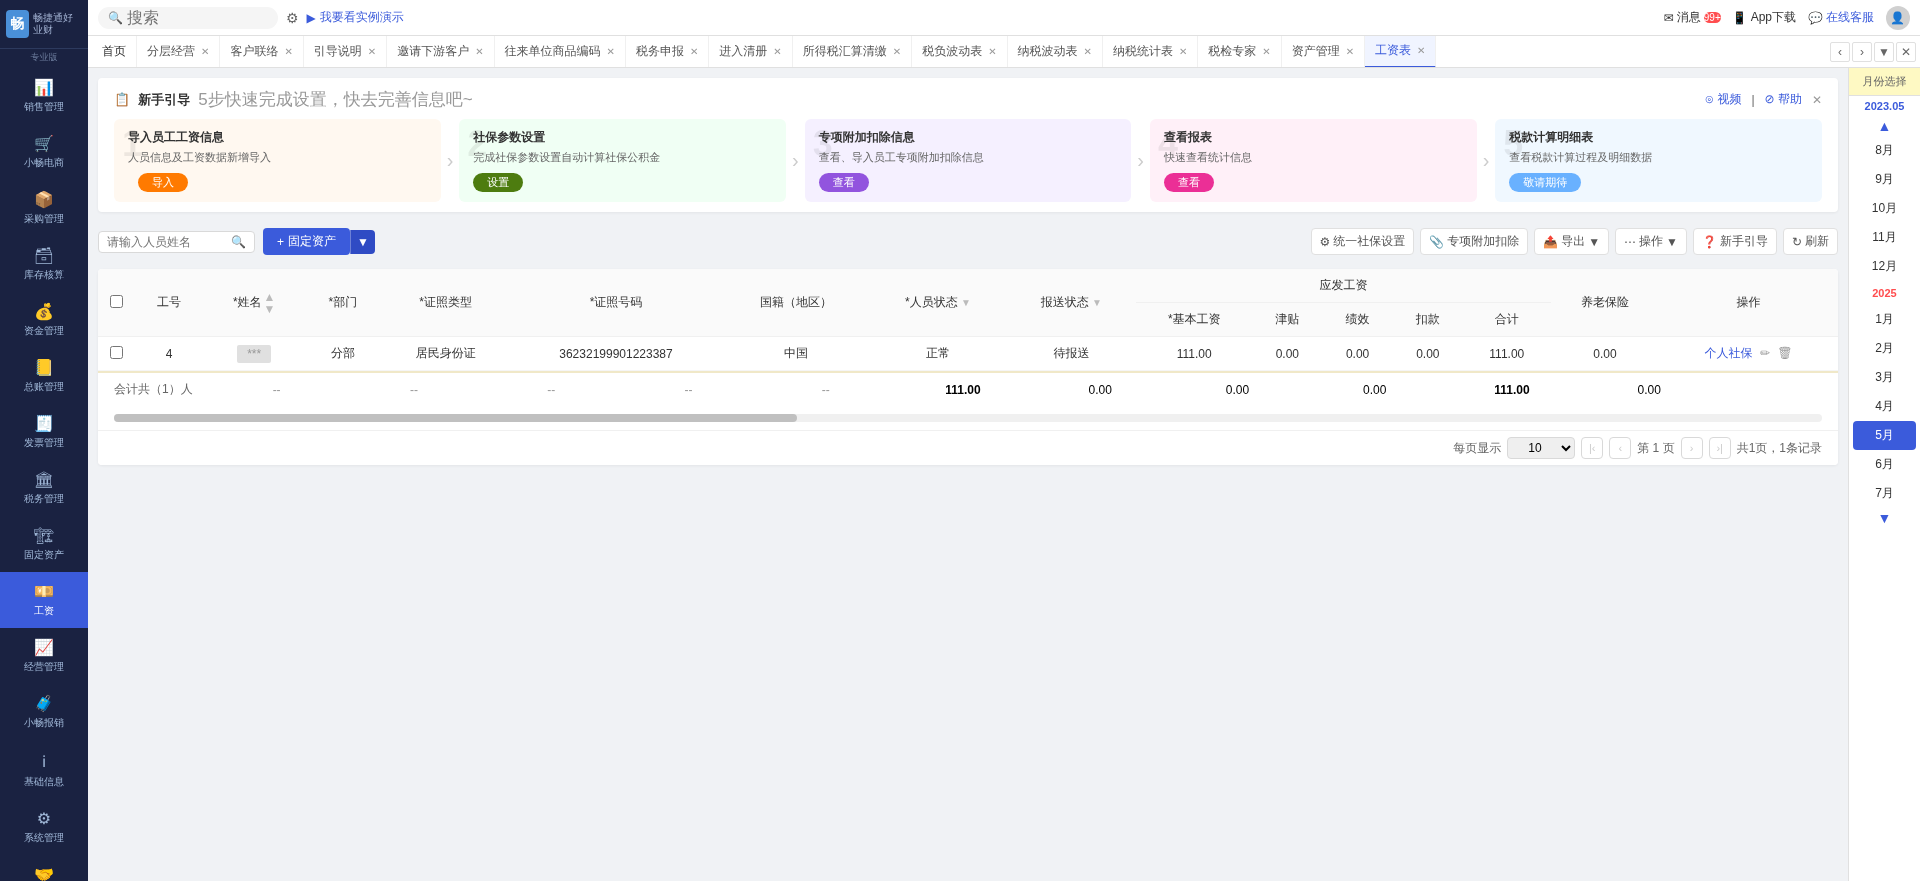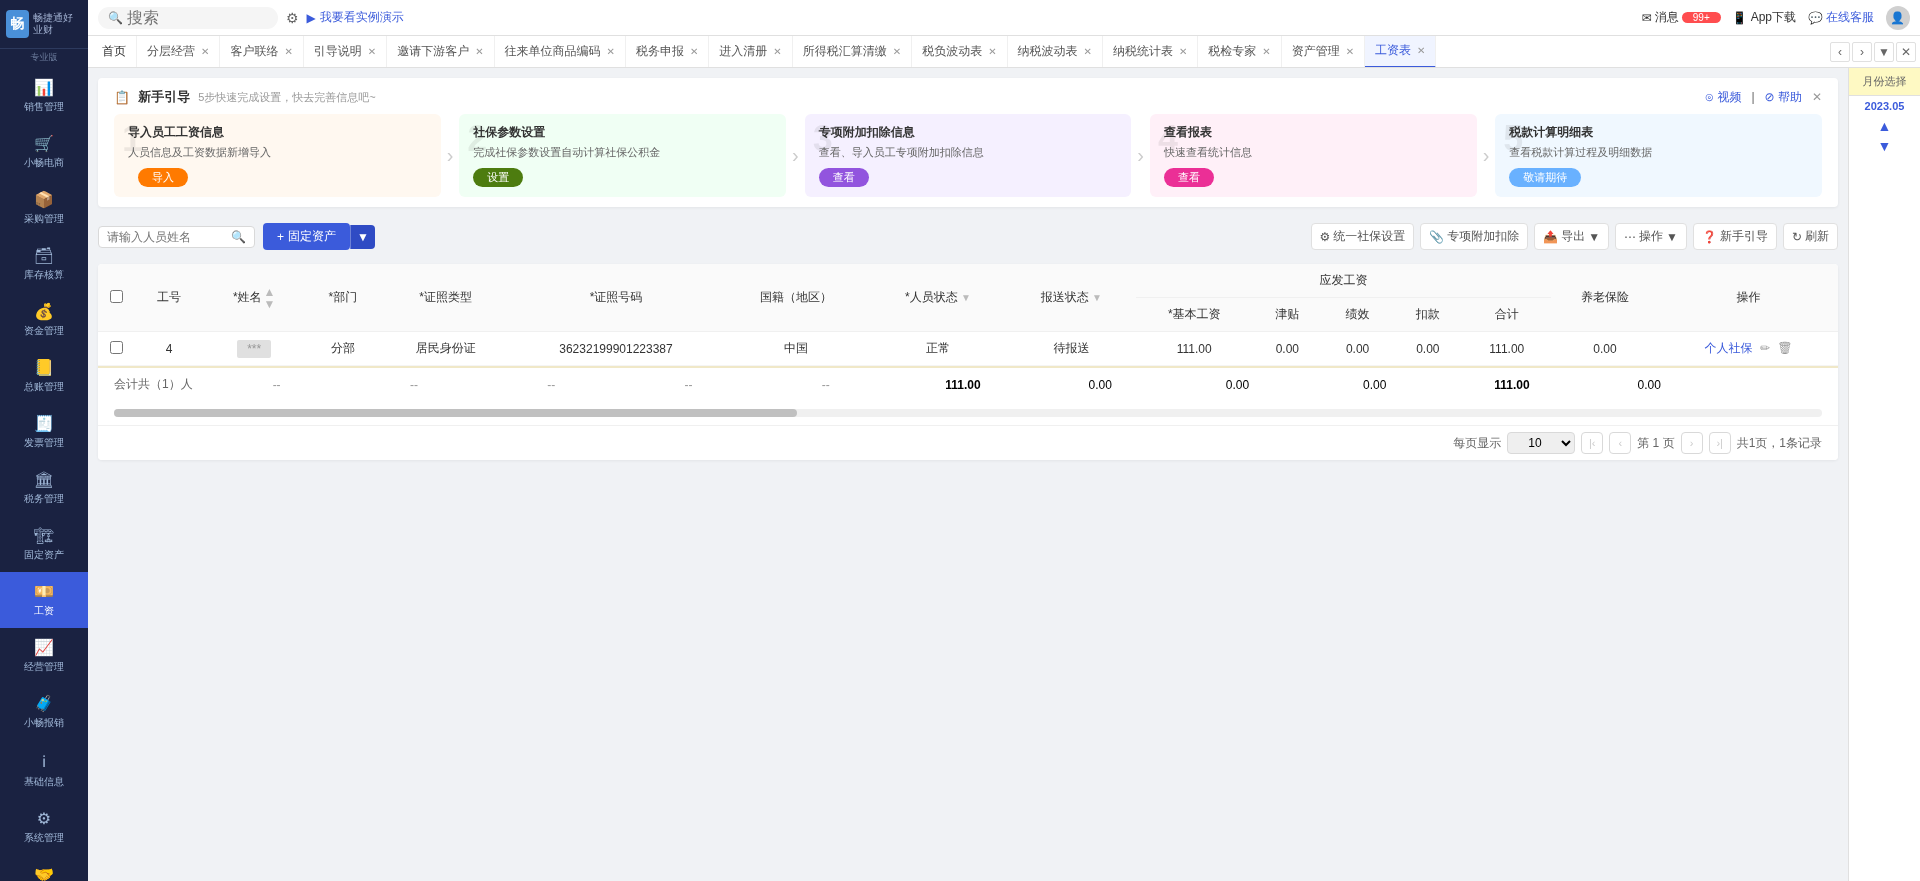--- a/index.html
+++ b/index.html
@@ -20,21 +20,21 @@
     .main { flex: 1; display: flex; flex-direction: column; overflow: hidden; position: relative; }
 
     
     .topbar { background: #fff; height: 36px; display: flex; align-items: center; padding: 0 10px; border-bottom: 1px solid #e0e0e0; gap: 8px; flex-shrink: 0; }
     .topbar-search { display: flex; align-items: center; background: #f5f5f5; border-radius: 14px; padding: 2px 10px; gap: 4px; flex: 0 0 180px; }
     .topbar-search input { border: none; background: transparent; outline: none; font-size: 16px; width: 120px; font-family: Liberation Serif, serif; }
     .topbar-settings { color: #666; cursor: pointer; font-size: 14px; }
     .topbar-demo { display: flex; align-items: center; gap: 4px; color: #3b5bdb; cursor: pointer; font-size: 12px; }
     .topbar-right { margin-left: auto; display: flex; align-items: center; gap: 12px; }
     .topbar-msg { position: relative; cursor: pointer; display: flex; align-items: center; gap: 3px; color: #333; }
-    .badge { background: #ff4d4f; color: #fff; border-radius: 8px; padding: 0 11px; font-size: 10px; min-width: 16px; text-align: center; }
+    .badge { background: #ff4d4f; color: #fff; border-radius: 8px; padding: 0 0; font-size: 10px; min-width: 16px; text-align: center; }
     .topbar-app { display: flex; align-items: center; gap: 3px; color: #333; cursor: pointer; }
     .topbar-service { display: flex; align-items: center; gap: 3px; color: #3b5bdb; cursor: pointer; }
     .topbar-avatar { width: 24px; height: 24px; border-radius: 50%; background: #d0d0d0; display: flex; align-items: center; justify-content: center; cursor: pointer; }
 
     
     .tabbar { background: #fff; display: flex; align-items: center; border-bottom: 1px solid #e0e0e0; padding: 0 4px; flex-shrink: 0; overflow: hidden; height: 32px; }
     .tab { display: flex; align-items: center; padding: 0 10px; height: 32px; border-right: 1px solid #f0f0f0; cursor: pointer; color: #555; font-size: 12px; white-space: nowrap; gap: 4px; flex-shrink: 0; }
     .tab:first-child { color: #333; text-align: center; }
     .tab.active { color: #3b5bdb; background: #f0f4ff; border-bottom: 2px solid #3b5bdb; }
     .tab-close { color: #999; font-size: 10px; margin-left: 2px; }
@@ -274,21 +274,21 @@
   </div>
 
   <div class="content">
     <div class="page">
 
       <div style="background:#fff;border-radius:4px;padding:10px 16px;margin-bottom:10px;box-shadow:0 1px 3px rgba(0,0,0,0.06);">
         <div class="guide-header-row">
           <div style="display:flex;align-items:center;gap:8px;">
             <span style="color:#3b5bdb;font-size:13px;">📋</span>
             <span style="font-weight:bold;color:#333;font-size:13px;">新手引导</span>
-            <span style="color:#999;font-size:11px;">5步快速完成设置，快去完善信息吧~</span>
+            <span style="color:#999;font-size:17px;">5步快速完成设置，快去完善信息吧~</span>
           </div>
           <div style="display:flex;align-items:center;gap:10px;">
             <span style="color:#3b5bdb;cursor:pointer;font-size:12px;">⊙ <span>视频</span></span>
             <span style="color:#666;font-size:12px;">|</span>
             <span style="color:#3b5bdb;cursor:pointer;font-size:12px;">⊘ <span>帮助</span></span>
             <span style="cursor:pointer;color:#999;">✕</span>
           </div>
         </div>
         <div style="display:flex;align-items:stretch;gap:6px;">
 
@@ -500,19 +500,34 @@
       </div>
 
     </div>
 
     <div class="month-panel">
       <div class="month-panel-title">月份选择</div>
       <div class="month-year">2023.05</div>
       <div class="month-nav">
         <div class="month-nav-btn">▲</div>
       </div>
+      <div>
+        <div class="month-item">8月</div>
+        <div class="month-item">9月</div>
+        <div class="month-item">10月</div>
+        <div class="month-item">11月</div>
+        <div class="month-item">12月</div>
+        <div class="month-item year-label">2025</div>
+        <div class="month-item">1月</div>
+        <div class="month-item">2月</div>
+        <div class="month-item">3月</div>
+        <div class="month-item">4月</div>
+        <div class="month-item active">5月</div>
+        <div class="month-item">6月</div>
+        <div class="month-item">7月</div>
+      </div>
       <div class="month-nav">
         <div class="month-nav-btn">▼</div>
       </div>
     </div>
 
   </div>
 </div>
 
 </body></html>

